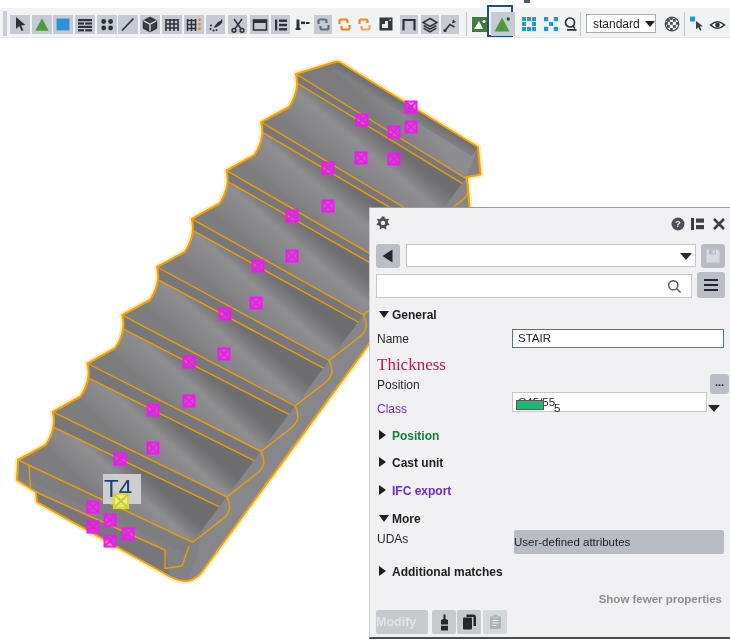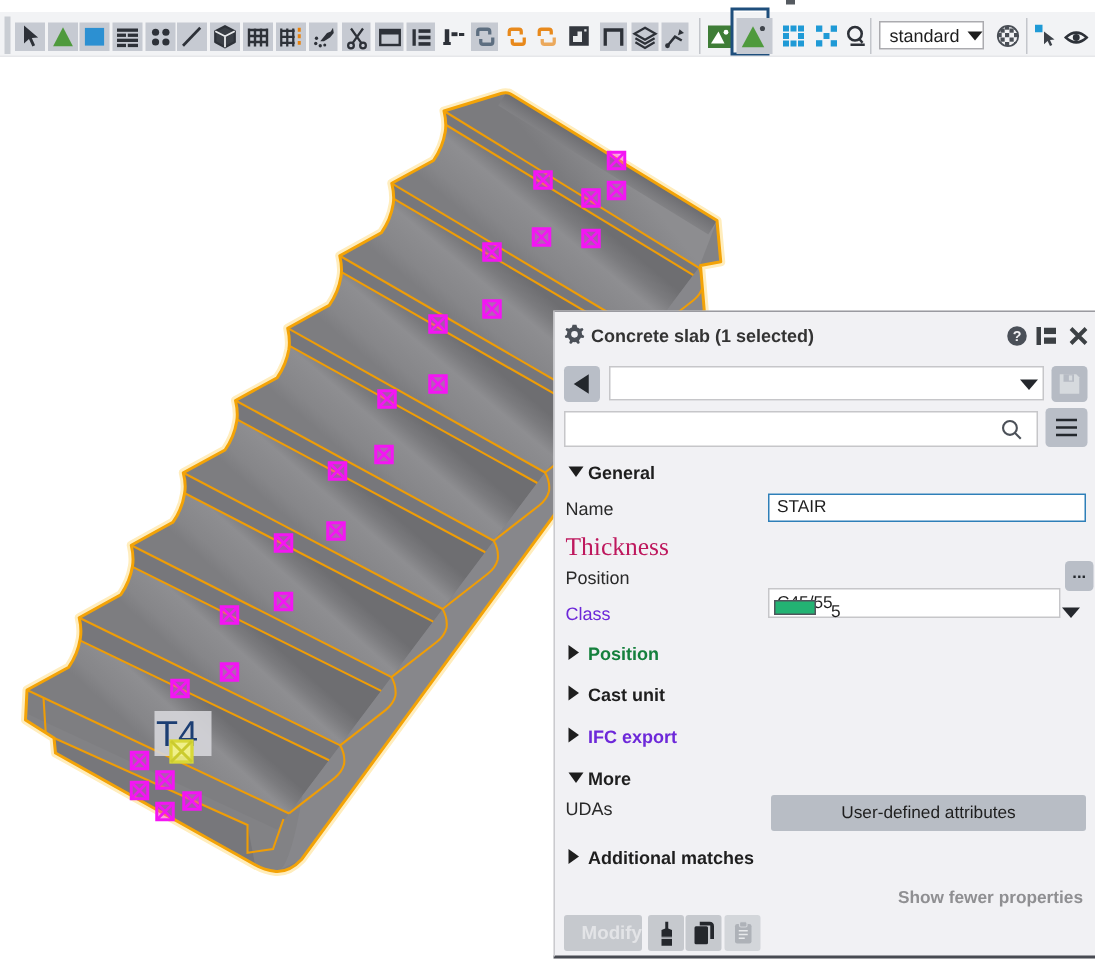--- a/index.html
+++ b/index.html
@@ -225,21 +225,20 @@
 <g transform="translate(121 501)">
       <rect x="-7" y="-7" width="14" height="14" fill="#f6f67e" fill-opacity="0.85" stroke="#d8d838" stroke-width="2.2"></rect>
       <path d="M -7 -7 L 7 7 M 7 -7 L -7 7" stroke="#cbcb2e" stroke-width="2"></path>
     </g>
 </svg>
 <div style="position:absolute;left:369px;top:207px;width:360px;height:429px;background:#f1f1f4;border-top:1px solid #9a9aa0;border-left:1px solid #cacace;border-bottom:2.5px solid #484b52;box-sizing:content-box">
 <svg width="14" height="14" style="position:absolute;left:6px;top:8px" viewBox="0 0 14 14">
       <path fill="#4b5058" d="M7 0.5 L8.3 0.5 L8.8 2.3 A5 5 0 0 1 10.5 3.2 L12.3 2.6 L13 3.8 L11.7 5.1 A5 5 0 0 1 12 7 L13.5 8 L13 9.3 L11.2 9.2 A5 5 0 0 1 10 10.8 L10.5 12.6 L9.3 13.3 L8 12 A5 5 0 0 1 6 12 L4.7 13.3 L3.5 12.6 L4 10.8 A5 5 0 0 1 2.8 9.2 L1 9.3 L0.5 8 L2 7 A5 5 0 0 1 2.3 5.1 L1 3.8 L1.7 2.6 L3.5 3.2 A5 5 0 0 1 5.2 2.3 L5.7 0.5 Z"></path>
       <circle cx="7" cy="6.9" r="2.2" fill="#f1f1f4"></circle>
     </svg>
-<div style="position:absolute;left:24px;top:9px;font-family:'Liberation Sans',sans-serif;font-size:12px;font-weight:bold;color:#333">Concrete slab (1 selected)</div>
 <svg width="14" height="14" style="position:absolute;left:301px;top:9px" viewBox="0 0 14 14">
       <circle cx="7" cy="7" r="6.5" fill="#4b5058"></circle>
       <text x="7" y="10.4" text-anchor="middle" font-family="Liberation Sans" font-size="9.5" font-weight="bold" fill="#f1f1f4">?</text>
     </svg>
 <svg width="15" height="14" style="position:absolute;left:320px;top:9px" viewBox="0 0 15 14">
       <g fill="#3c4044">
         <rect x="1" y="1" width="3" height="12"></rect>
         <rect x="6" y="1.5" width="8" height="4.2"></rect>
         <rect x="6" y="8" width="8" height="4.2"></rect>
       </g>
@@ -284,25 +283,25 @@
 <div style="position:absolute;left:338px;top:197px;width:0;height:0;border-left:6.5px solid transparent;border-right:6.5px solid transparent;border-top:7.5px solid #25282d"></div>
 <div style="position:absolute;left:9px;top:222px;width:0;height:0;border-top:5px solid transparent;border-bottom:5px solid transparent;border-left:7px solid #1e1e1e"></div>
     <div style="position:absolute;left:22px;top:221px;font-family:'Liberation Sans',sans-serif;font-size:12px;font-weight:bold;color:#15803d">Position</div>
 <div style="position:absolute;left:9px;top:249px;width:0;height:0;border-top:5px solid transparent;border-bottom:5px solid transparent;border-left:7px solid #1e1e1e"></div>
     <div style="position:absolute;left:22px;top:248px;font-family:'Liberation Sans',sans-serif;font-size:12px;font-weight:bold;color:#1e1e1e">Cast unit</div>
 <div style="position:absolute;left:9px;top:277px;width:0;height:0;border-top:5px solid transparent;border-bottom:5px solid transparent;border-left:7px solid #1e1e1e"></div>
     <div style="position:absolute;left:22px;top:276px;font-family:'Liberation Sans',sans-serif;font-size:12px;font-weight:bold;color:#6d28d9">IFC export</div>
 <div style="position:absolute;left:9px;top:307px;width:0;height:0;border-left:5px solid transparent;border-right:5px solid transparent;border-top:7px solid #1e1e1e"></div>
     <div style="position:absolute;left:22px;top:304px;font-family:'Liberation Sans',sans-serif;font-size:12px;font-weight:bold;color:#1e1e1e">More</div>
 <div style="position:absolute;left:7px;top:324px;font-family:'Liberation Sans',sans-serif;font-size:12px;color:#2a2a2a">UDAs</div>
-<div style="position:absolute;left:144px;top:322px;width:210px;height:24px;background:#b8bdc5;border-radius:2px;font-family:'Liberation Sans',sans-serif;font-size:11.5px;color:#1e1e1e;text-align:center;line-height:24px">User-defined attributes</div>
+<div style="position:absolute;left:144px;top:322px;width:210px;height:24px;background:#b8bdc5;border-radius:2px;font-family:'Liberation Sans',sans-serif;font-size:11.5px;color:#1e1e1e;line-height:24px">User-defined attributes</div>
 <div style="position:absolute;left:9px;top:358px;width:0;height:0;border-top:5px solid transparent;border-bottom:5px solid transparent;border-left:7px solid #1e1e1e"></div>
     <div style="position:absolute;left:22px;top:357px;font-family:'Liberation Sans',sans-serif;font-size:12px;font-weight:bold;color:#1e1e1e">Additional matches</div>
 <div style="position:absolute;left:0;top:385px;width:352px;text-align:right;font-family:'Liberation Sans',sans-serif;font-size:11.5px;font-weight:bold;color:#8f8f92">Show fewer properties</div>
-<div style="position:absolute;left:6px;top:402px;width:52px;height:24px;background:#c6c9ce;border-radius:2px;font-family:'Liberation Sans',sans-serif;font-size:12.5px;font-weight:bold;color:#e3e4e7;text-align:right;line-height:24px">Modify</div>
+<div style="position:absolute;left:6px;top:402px;width:52px;height:24px;background:#c6c9ce;border-radius:2px;font-family:'Liberation Sans',sans-serif;font-size:12.5px;font-weight:bold;color:#e3e4e7;text-align:left;line-height:24px">Modify</div>
 <div style="position:absolute;left:62px;top:402px;width:24px;height:24px;background:#c6c9ce;border-radius:2px"></div>
 <svg width="13" height="17" style="position:absolute;left:68px;top:406px" viewBox="0 0 13 17">
       <path d="M5.5 0.5 L7.5 0.5 L7.5 5 L10 6 L10 10.5 L3 10.5 L3 6 L5.5 5 Z" fill="#24272c"></path>
       <rect x="3" y="12" width="7" height="4.5" fill="#24272c"></rect>
       <rect x="3" y="10.8" width="7" height="0.8" fill="#8a8d93"></rect>
     </svg>
 <div style="position:absolute;left:87px;top:402px;width:24px;height:24px;background:#c6c9ce;border-radius:2px"></div>
 <svg width="15" height="16" style="position:absolute;left:92px;top:406px" viewBox="0 0 15 16">
       <rect x="1" y="3.5" width="9" height="12" rx="1" fill="#24272c"></rect>
       <path d="M4.5 0.5 L11 0.5 Q14 0.5 14 3.5 L14 12 L11.5 12 L11.5 3 L4.5 3 Z" fill="#24272c"></path>

